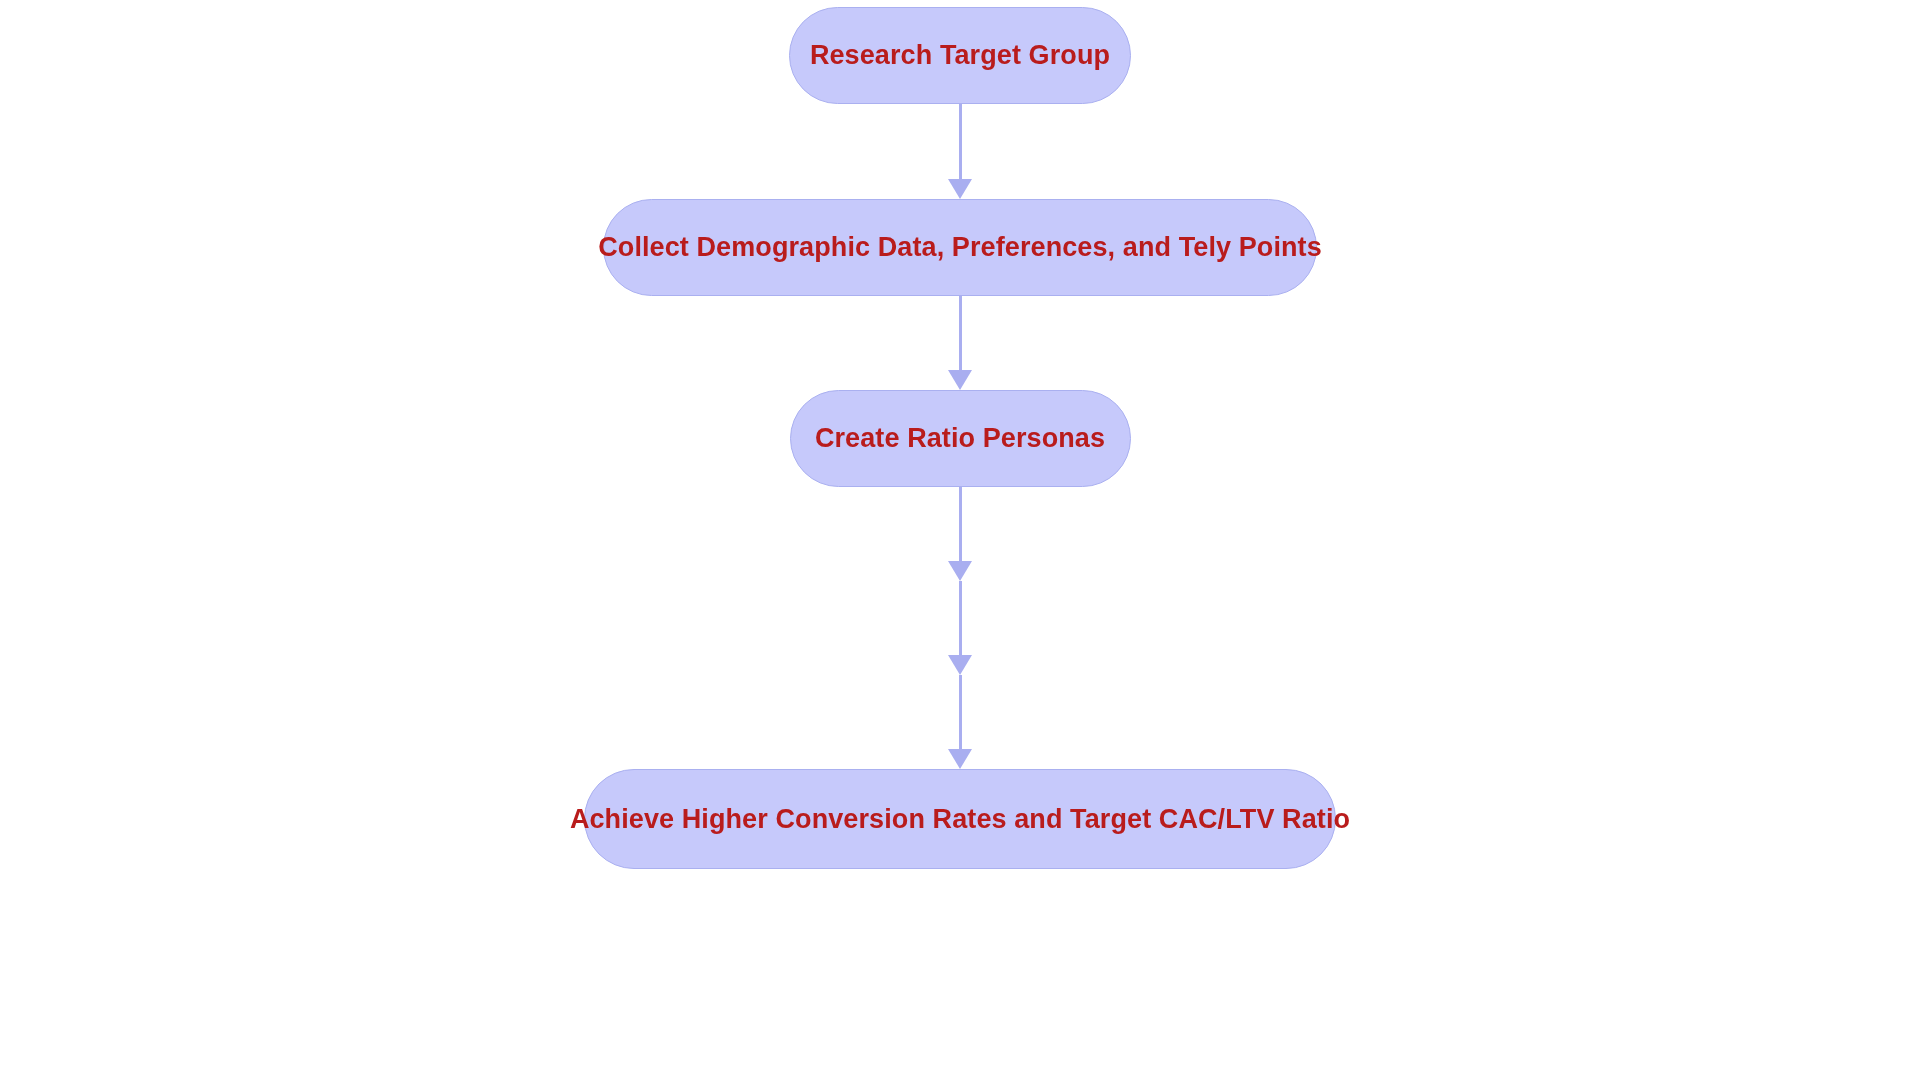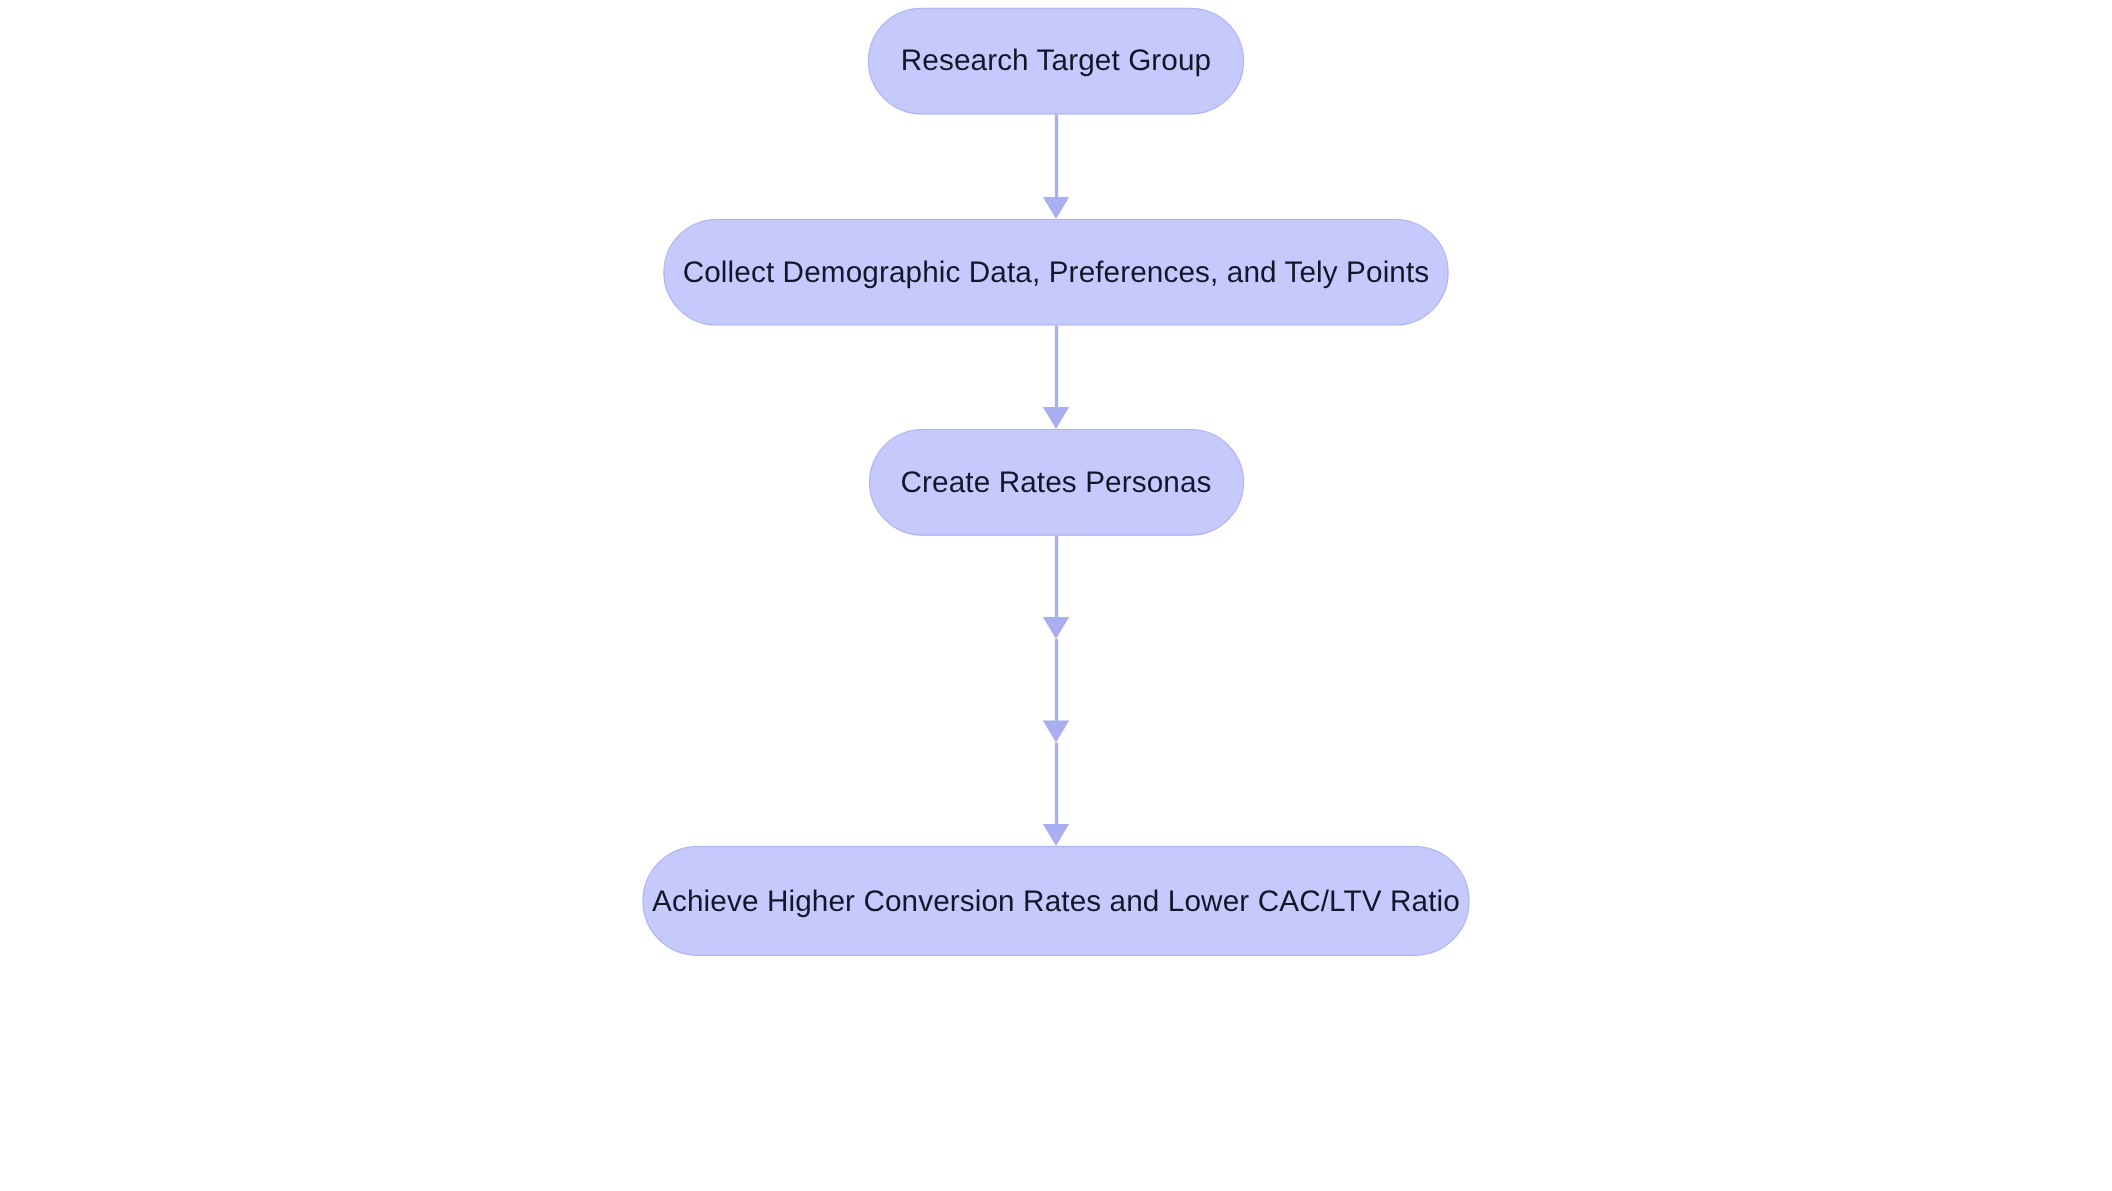--- a/index.html
+++ b/index.html
@@ -31,23 +31,23 @@
     align-items: center;
   }
   .node {
     box-sizing: border-box;
     display: flex;
     align-items: center;
     justify-content: center;
     background: #c6c9fb;
     border: 1.5px solid #aab0f0;
     border-radius: 999px;
-    color: #0f172a;
+    color: #b91c1c;
     font-size: 27px;
-    font-weight: 400;
+    font-weight: 700;
     letter-spacing: 0.1px;
     white-space: nowrap;
     line-height: 1;
   }
   .node-label {
     display: block;
     padding: 0 4px;
   }
   .connector {
     position: relative;
@@ -107,38 +107,38 @@
     <div class="node node-1">
       <span class="node-label">Collect Demographic Data, Preferences, and Tely Points</span>
     </div>
 
     <div class="connector gap-1">
       <div class="connector-line"></div>
       <div class="connector-head"></div>
     </div>
 
     <div class="node node-2">
-      <span class="node-label">Create Rates Personas</span>
+      <span class="node-label">Create Ratio Personas</span>
     </div>
 
     <div class="connector gap-2">
       <div class="connector-line"></div>
       <div class="connector-head"></div>
     </div>
 
 
     <div class="connector gap-3">
       <div class="connector-line"></div>
       <div class="connector-head"></div>
     </div>
 
 
     <div class="connector gap-4">
       <div class="connector-line"></div>
       <div class="connector-head"></div>
     </div>
 
     <div class="node node-5">
-      <span class="node-label">Achieve Higher Conversion Rates and Lower CAC/LTV Ratio</span>
+      <span class="node-label">Achieve Higher Conversion Rates and Target CAC/LTV Ratio</span>
     </div>
 
   </div>
 </div>
 
 </body></html>

